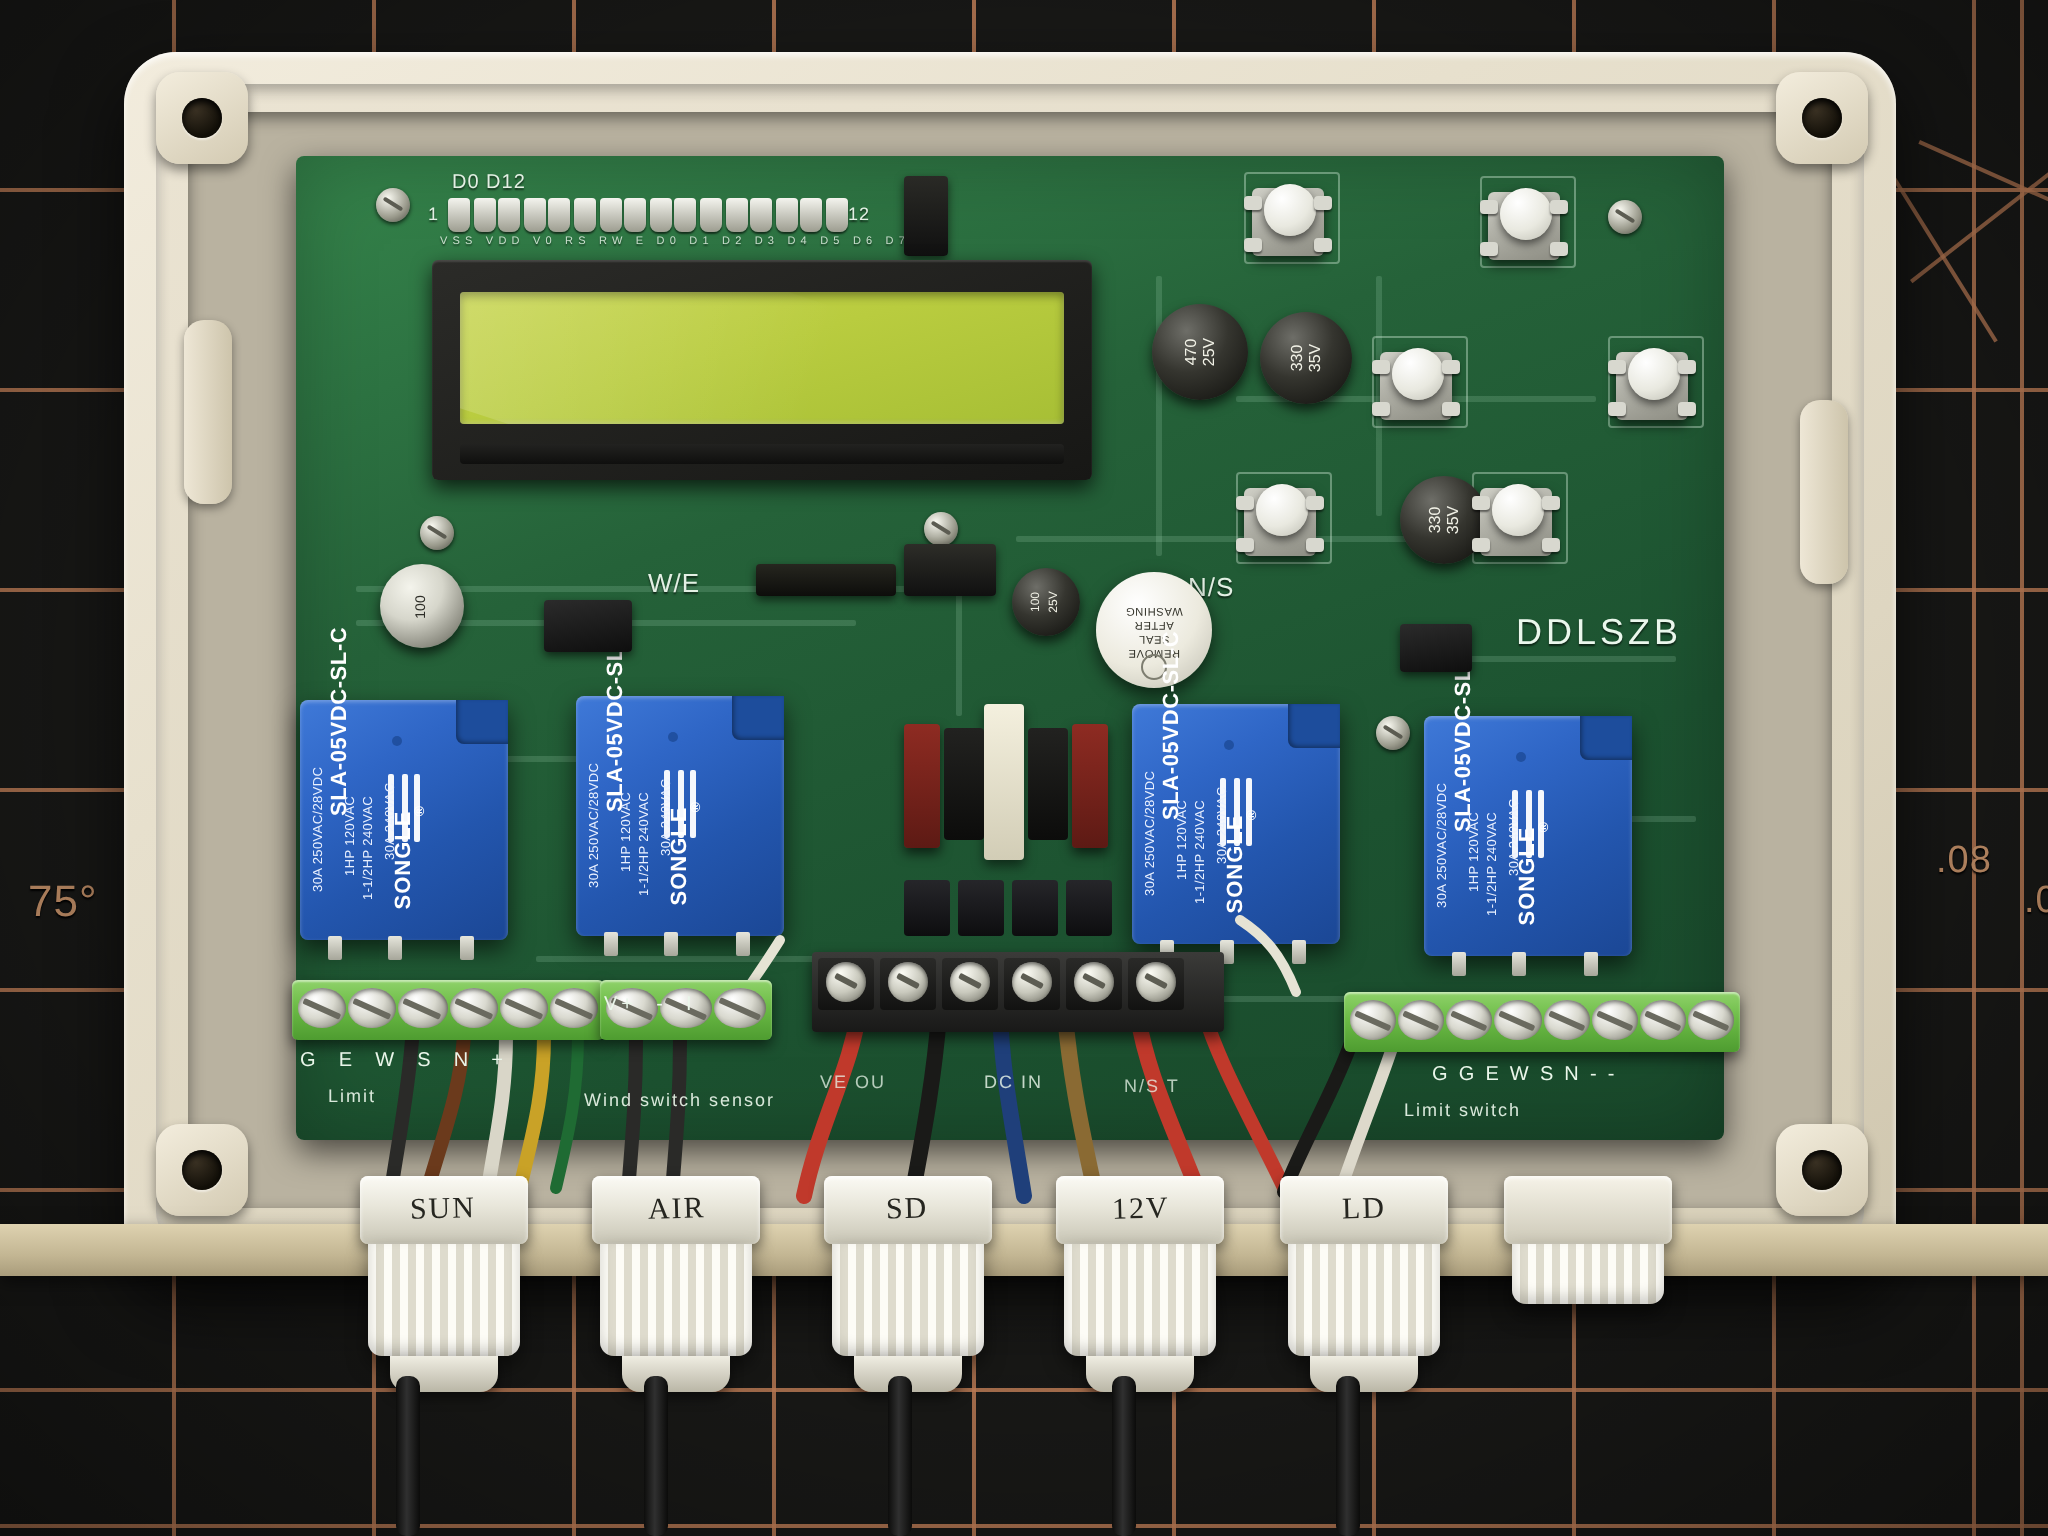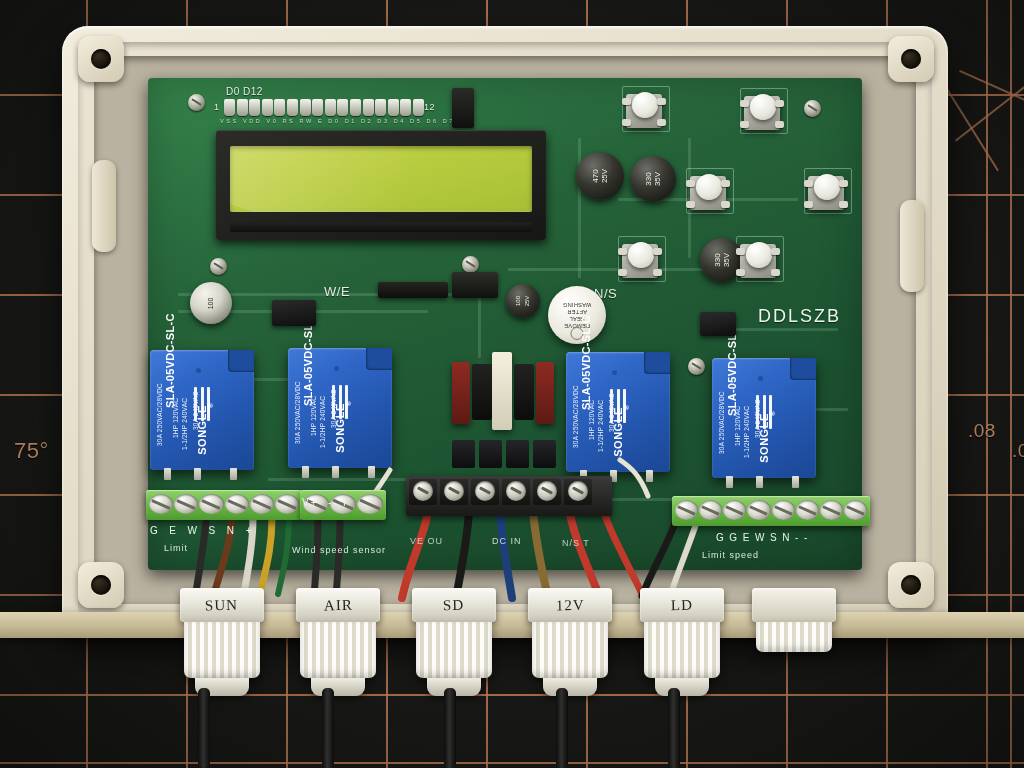--- a/index.html
+++ b/index.html
@@ -454,36 +454,36 @@
   <div class="tlbl sm" style="left:164px;top:543px">Limit</div>
 
   <div class="tb" style="left:300px;top:490px;width:80px;height:30px">
     <div class="scr"></div>
     <div class="scr"></div>
     <div class="scr"></div>
   </div>
   <div class="tlbl" style="left:302px;top:497px">
     <span>V+</span>&nbsp;&nbsp;<span>-</span>&nbsp;&nbsp;<span>I</span>
   </div>
-  <div class="tlbl sm" style="left:292px;top:545px">Wind speed sensor</div>
+  <div class="tlbl sm" style="left:292px;top:545px">Wind switch sensor</div>
 
   <div class="tb" style="left:672px;top:496px;width:192px;height:30px">
     <div class="scr"></div>
     <div class="scr"></div>
     <div class="scr"></div>
     <div class="scr"></div>
     <div class="scr"></div>
     <div class="scr"></div>
     <div class="scr"></div>
     <div class="scr"></div>
   </div>
   <div class="tlbl" style="left:716px;top:532px;letter-spacing:0">
     <span>G</span>&nbsp;&nbsp;<span>G</span>&nbsp;&nbsp;<span>E</span>&nbsp;&nbsp;<span>W</span>&nbsp;&nbsp;<span>S</span>&nbsp;&nbsp;<span>N</span>&nbsp;&nbsp;<span>-</span>&nbsp;&nbsp;<span>-</span>
   </div>
-  <div class="tlbl sm" style="left:702px;top:550px">Limit speed</div>
+  <div class="tlbl sm" style="left:702px;top:550px">Limit switch</div>
 
   <div class="bt" style="left:406px;top:476px;width:200px;height:34px">
     <div class="cell"></div>
     <div class="cell"></div>
     <div class="cell"></div>
     <div class="cell"></div>
     <div class="cell"></div>
     <div class="cell"></div>
   </div>
   <div class="tlbl sm" style="left:410px;top:536px;opacity:.75">VE OU</div>

